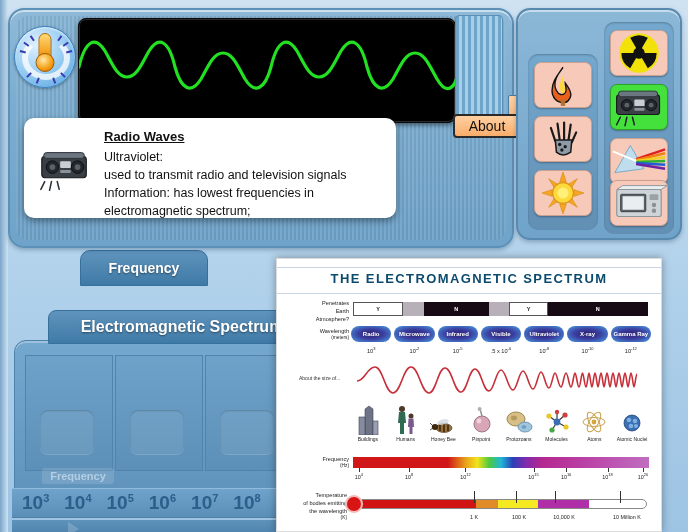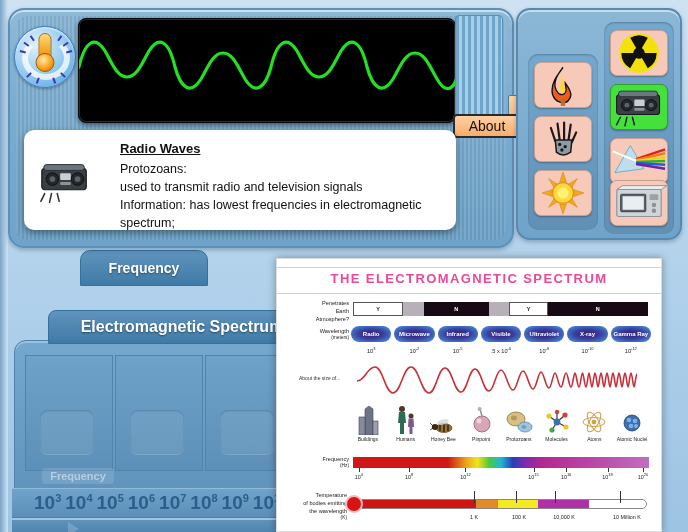--- a/index.html
+++ b/index.html
@@ -96,25 +96,25 @@
     position:absolute; left:453px; top:114px; width:68px; height:24px;
     background:linear-gradient(180deg,#ffd0a1,#f9ad6b);
     border:2px solid #2a2a2a; border-radius:4px;
     color:#111; font-size:14px; font-weight:normal;
     display:flex; align-items:center; justify-content:center;
     cursor:pointer;
   }
 
   
   .info-card {
-    position:absolute; left:24px; top:130px; width:432px; height:100px;
+    position:absolute; left:24px; top:118px; width:372px; height:100px;
     background:#fff; border-radius:10px;
     box-shadow:0 3px 7px rgba(0,0,0,.4);
     padding:10px 12px 10px 12px;
-    display:flex; gap:26px;
+    display:flex; gap:10px;
   }
   .info-icon { width:58px; flex:0 0 58px; padding-top:4px; }
   .info-text { font-size:12.5px; color:#111; line-height:1.45; }
   .info-title { font-weight:bold; text-decoration:underline; font-size:13px; margin-bottom:1px;}
   .info-text sup { font-size:8.5px; }
 
   
   .icon-panel {
     position:absolute; left:516px; top:8px; width:166px; height:232px;
     background:linear-gradient(180deg,#8cb7d7,#6fa3c9);
@@ -184,21 +184,21 @@
     position:absolute; left:42px; top:468px; width:72px; height:16px;
     background:rgba(255,255,255,.12);
     border-radius:3px;
     color:rgba(230,240,250,.55); font-size:11px; font-weight:bold;
     display:flex; align-items:center; justify-content:center;
   }
   .exponent-bar {
     position:absolute; left:12px; top:488px; width:470px; height:30px;
     background:linear-gradient(180deg,#6fa3cb,#5b8fb8);
     border-top:1px solid #8fbcdc; border-bottom:1px solid #4c80a9;
-    display:flex; align-items:center; padding-left:22px; gap:4px;
+    display:flex; align-items:center; padding-left:10px; gap:15px;
     color:#2b5f8c; font-size:19px; font-weight:bold;
     overflow:hidden;
   }
   .exponent-bar span sup { font-size:11px; }
   .bottom-strip {
     position:absolute; left:12px; top:520px; width:470px; height:12px;
     background:linear-gradient(180deg,#5f93bc,#4f85ae);
   }
   .arrow-ghost {
     position:absolute; left:68px; top:522px;
@@ -209,21 +209,21 @@
   
   .poster {
     position:absolute; left:276px; top:258px; width:386px; height:274px;
     background:#fff;
     box-shadow:0 0 8px rgba(0,0,0,.35);
     border:1px solid #dcdcdc;
     overflow:hidden;
   }
   .poster-title {
     position:absolute; left:0; right:0; top:12px; text-align:center;
-    color:#ec4899; font-size:13px; letter-spacing:1.4px; font-weight:bold;
+    color:#0c4a6e; font-size:13px; letter-spacing:1.4px; font-weight:bold;
   }
   .rule { position:absolute; left:0; width:386px; height:1px; background:#c8d4e4; }
   .r1 { top:8px; } .r2 { top:34px; }
 
   .row-label {
     position:absolute; text-align:right; color:#222;
     font-size:5.6px; line-height:1.45; right: 0;
   }
   .row-label .sub { font-size:4.8px; }
 
@@ -372,21 +372,21 @@
       <circle cx="17" cy="21" r="3" fill="#5a6268"></circle>
       <circle cx="43" cy="21" r="6.5" fill="#23272b" stroke="#0f1214" stroke-width="1"></circle>
       <circle cx="43" cy="21" r="3" fill="#5a6268"></circle>
       <rect x="25" y="15" width="11" height="7" rx="1" fill="#c8ced3"></rect>
       <rect x="25" y="24" width="11" height="3" rx="1" fill="#8b939a"></rect>
       <path d="M9,36 L5,44 M16,36 L14,45 M22,36 L24,44" stroke="#2a2f34" stroke-width="1.6" stroke-linecap="round"></path>
     </svg>
   </div>
   <div class="info-text">
     <div class="info-title">Radio Waves</div>
-    <div>Protozoans:</div>
+    <div>Ultraviolet:</div>
     <div>used to transmit radio and television signals</div>
     <div>Information: has lowest frequencies in electromagnetic spectrum;</div>
   </div>
 </div>
 
 <div class="icon-panel">
   <div class="icon-col col-left">
     <div class="tile" style="top:8px;">
       <svg viewBox="0 0 40 40" class="art">
         <path d="M20,4 C13,13 11,19 14,25 C16,29 20,30 22,27 C24,24 22,21 22,18 C25,22 28,26 27,30 C26,34 23,36 20,36 C14,36 10,31 10,25 C10,16 16,10 20,4Z" fill="#e8601c" stroke="#111" stroke-width="1.2"></path>

